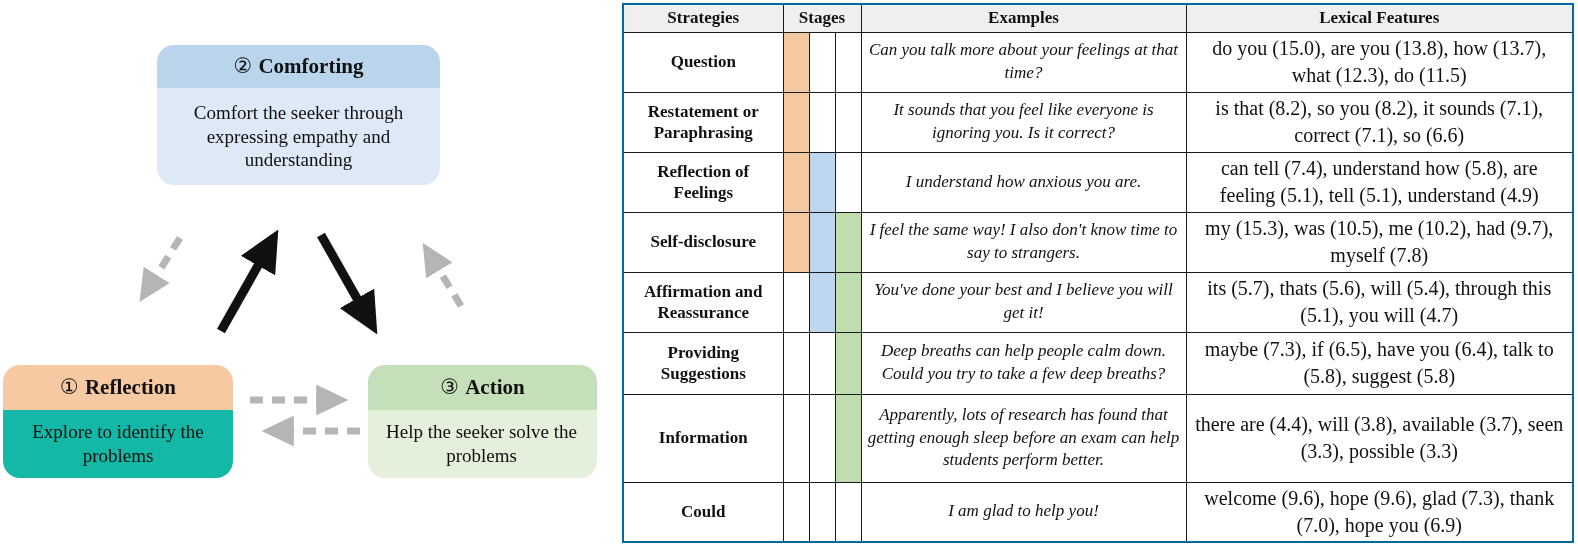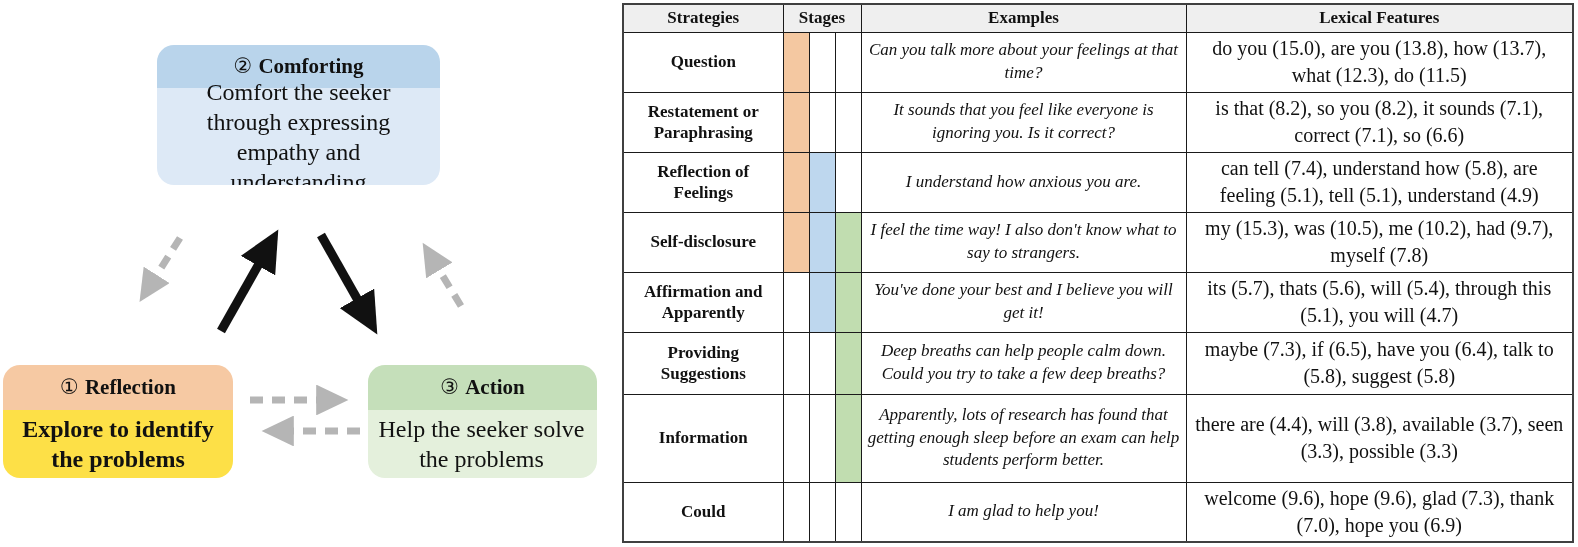--- a/index.html
+++ b/index.html
@@ -12,37 +12,37 @@
   .diagram { position:absolute; left:0; top:0; width:622px; height:547px; }
   .arrows { position:absolute; left:0; top:0; }
   .node { position:absolute; border-radius:17px; overflow:hidden; text-align:center; }
   .node-header {
     display:flex; align-items:center; justify-content:center; gap:6px;
     font-weight:bold; font-size:21px; line-height:1;
   }
   .node-header .circ { font-family:"DejaVu Sans", sans-serif; font-weight:normal; font-size:21px; }
   .node-body {
     display:flex; align-items:center; justify-content:center;
-    font-size:24px; line-height:1.25; padding:4px 10px; box-sizing:border-box;
+    font-size:19px; line-height:1.25; padding:4px 10px; box-sizing:border-box;
   }
   .node-comforting { left:157px; top:45px;  width:283px; height:140px; }
   .node-comforting .node-header { height:43px; }
   .node-comforting .node-body   { height:97px; }
   .node-exploration { left:3px;   top:365px; width:230px; height:113px; }
   .node-exploration .node-header { height:45px; }
   .node-exploration .node-body   { height:68px; }
   .node-action      { left:368px; top:365px; width:229px; height:113px; }
   .node-action .node-header { height:45px; }
   .node-action .node-body   { height:68px; }
 
   
   .strategy-table {
     position:absolute; left:622px; top:3px;
     border-collapse:collapse; table-layout:fixed; width:950px;
-    border:2px solid #404040; background:#fff;
+    border:2px solid #0369a1; background:#fff;
   }
   .strategy-table th, .strategy-table td {
     border:1px solid #1a1a1a; text-align:center; vertical-align:middle;
     padding:1px 6px; box-sizing:border-box; overflow:hidden;
   }
   .strategy-table thead th { background:#efefef; font-size:17px; font-weight:bold; height:28px; padding:1px 2px; }
   td.strategy { font-weight:bold; font-size:17px; line-height:1.25; }
   td.stage    { padding:0; }
   td.example  { font-style:italic; font-size:17px; line-height:1.35;font-family:Liberation Serif, serif; }
   td.lexical  { font-size:20px; line-height:1.35; }
@@ -85,21 +85,21 @@
         <span>Comforting</span>
       </div>
       <div class="node-body" style="background: rgb(221, 233, 246);">Comfort the seeker through expressing empathy and understanding</div>
     </div>
 
     <div class="node node-exploration">
       <div class="node-header" style="background: rgb(246, 201, 163);">
         <span class="circ">①</span>
         <span>Reflection</span>
       </div>
-      <div class="node-body" style="background: #fde047; font-weight: bold;">Explore to identify the problems</div>
+      <div class="node-body" style="background: #14b8a6;">Explore to identify the problems</div>
     </div>
 
     <div class="node node-action">
       <div class="node-header" style="background: rgb(197, 223, 186);">
         <span class="circ">③</span>
         <span>Action</span>
       </div>
       <div class="node-body" style="background: rgb(228, 240, 220); padding-left: 8px;">Help the seeker solve the problems</div>
     </div>
   </div>
@@ -147,26 +147,26 @@
     <td class="stage"></td>
     <td class="example">I understand how anxious you are.</td>
     <td class="lexical">can tell (7.4), understand how (5.8), are feeling (5.1), tell (5.1), understand (4.9)</td>
   </tr>
 
   <tr>
     <td class="strategy">Self-disclosure</td>
     <td class="stage" style="background: rgb(244, 200, 161);"></td>
     <td class="stage" style="background: rgb(190, 215, 238);"></td>
     <td class="stage" style="background: rgb(193, 221, 176);"></td>
-    <td class="example">I feel the time way! I also don't know what to say to strangers.</td>
+    <td class="example">I feel the same way! I also don't know time to say to strangers.</td>
     <td class="lexical">my (15.3), was (10.5), me (10.2), had (9.7), myself (7.8)</td>
   </tr>
 
   <tr>
-    <td class="strategy">Affirmation and Apparently</td>
+    <td class="strategy">Affirmation and Reassurance</td>
     <td class="stage"></td>
     <td class="stage" style="background: rgb(190, 215, 238);"></td>
     <td class="stage" style="background: rgb(193, 221, 176);"></td>
     <td class="example">You've done your best and I believe you will get it!</td>
     <td class="lexical">its (5.7), thats (5.6), will (5.4), through this (5.1), you will (4.7)</td>
   </tr>
 
   <tr>
     <td class="strategy">Providing Suggestions</td>
     <td class="stage"></td>

